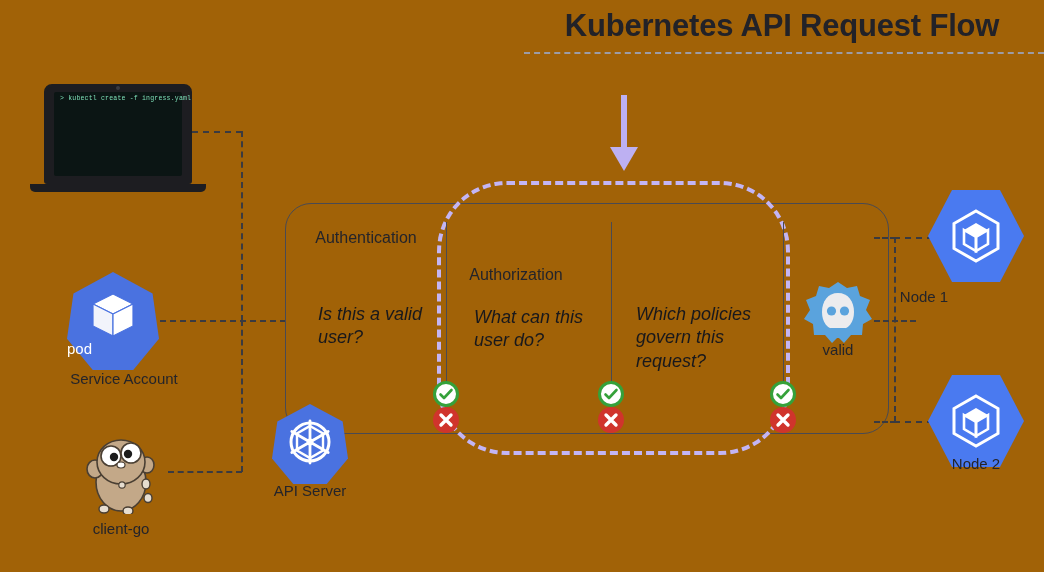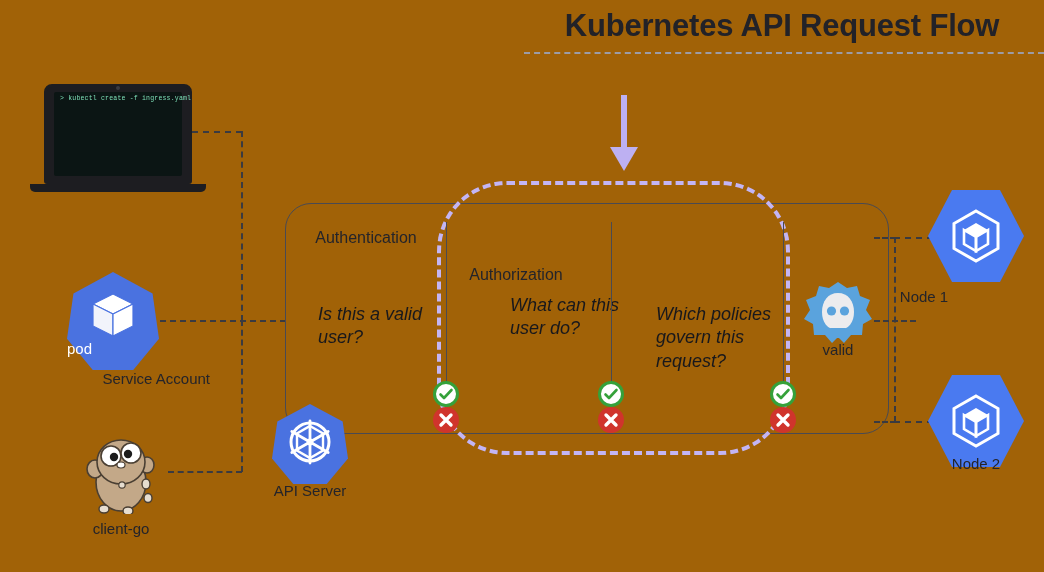--- a/index.html
+++ b/index.html
@@ -75,21 +75,21 @@
   #pod-hex {
     left: 67px; top: 272px; width: 92px; height: 98px;
     background: #4a72e0;
     clip-path: polygon(50% 0%, 93% 22%, 100% 68%, 72% 100%, 28% 100%, 0% 68%, 7% 22%);
   }
   #pod-cube { left: 90px; top: 292px; width: 46px; height: 48px; }
   #pod-text {
     left: 67px; top: 340px; width: 92px;
     font-size: 15px; color: #ffffff;
   }
-  #sa-label { left: 50px; top: 370px; width: 160px; text-align: right; }
+  #sa-label { left: 44px; top: 370px; width: 160px; }
 
   
   #gopher { left: 78px; top: 432px; width: 86px; height: 82px; }
   #clientgo-label { left: 41px; top: 520px; width: 160px; }
 
   
   .dash-h { border-top: 2px dashed #3a3a40; height: 0; }
   .dash-v { border-left: 2px dashed #3a3a40; width: 0; }
   #c1-h { left: 192px; top: 131px; width: 50px; }
   #c1-v { left: 241px; top: 131px; height: 190px; }
@@ -144,22 +144,22 @@
   .stage-q {
     font-size: 18px;
     font-style: italic;
     color: #18181c;
     line-height: 1.3;
   }
   #st1 { left: 296px; top: 228px; width: 140px; }
   #st2 { left: 446px; top: 228px; width: 140px; margin-top: 37px; }
   #st3 { left: 626px; top: 226px; width: 140px; }
   #sq1 { left: 318px; top: 303px; width: 130px; }
-  #sq2 { left: 474px; top: 294px; width: 135px; margin-left: 36px; }
-  #sq3 { left: 636px; top: 303px; width: 150px; margin-left: 20px; }
+  #sq2 { left: 474px; top: 306px; width: 135px; }
+  #sq3 { left: 636px; top: 303px; width: 150px; }
 
   
   .divider {
     width: 0;
     border-left: 1.6px solid #4a4a52;
   }
   #dv1 { left: 446px; top: 222px; height: 165px; }
   #dv2 { left: 611px; top: 222px; height: 165px; }
   #dv3 { left: 783px; top: 222px; height: 165px; }
 

